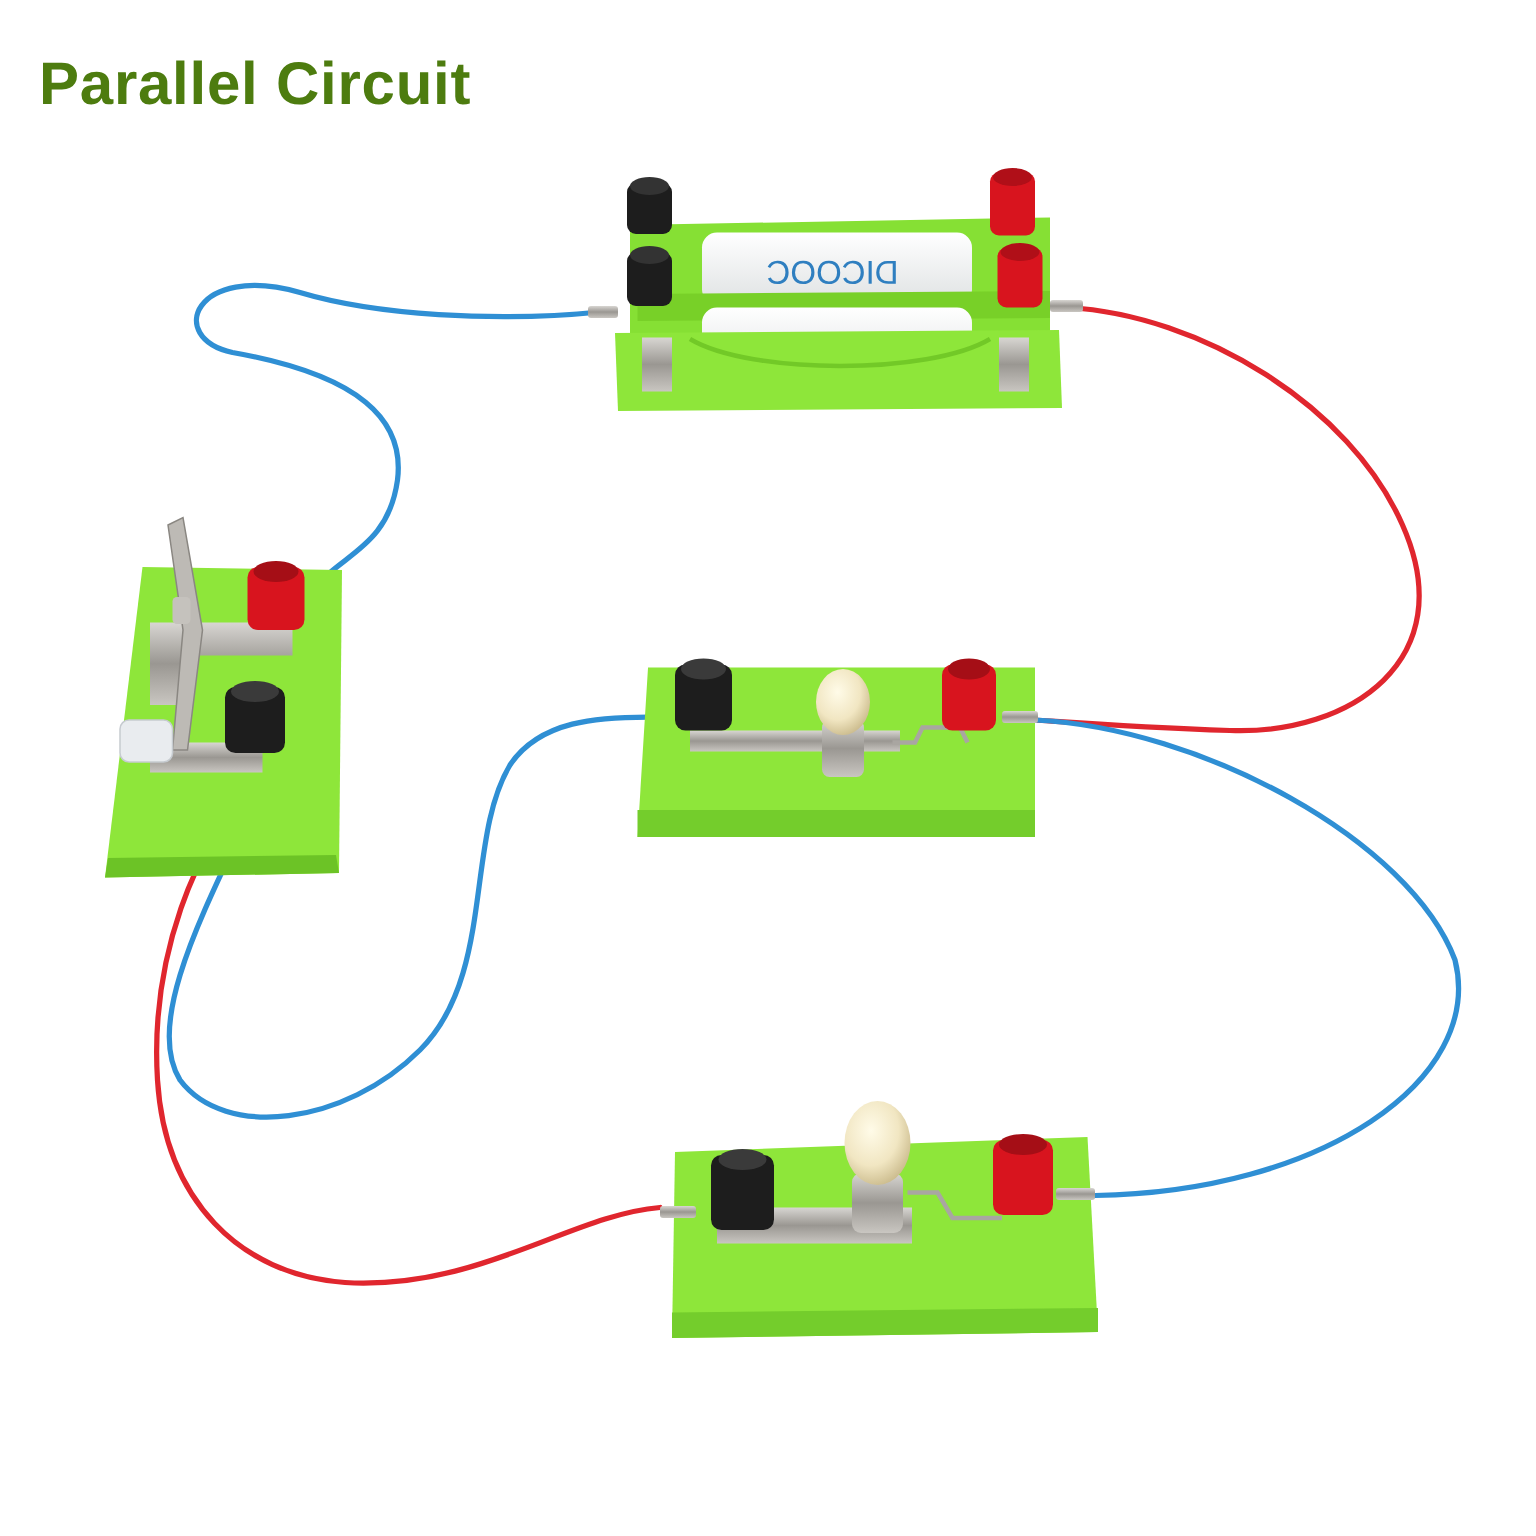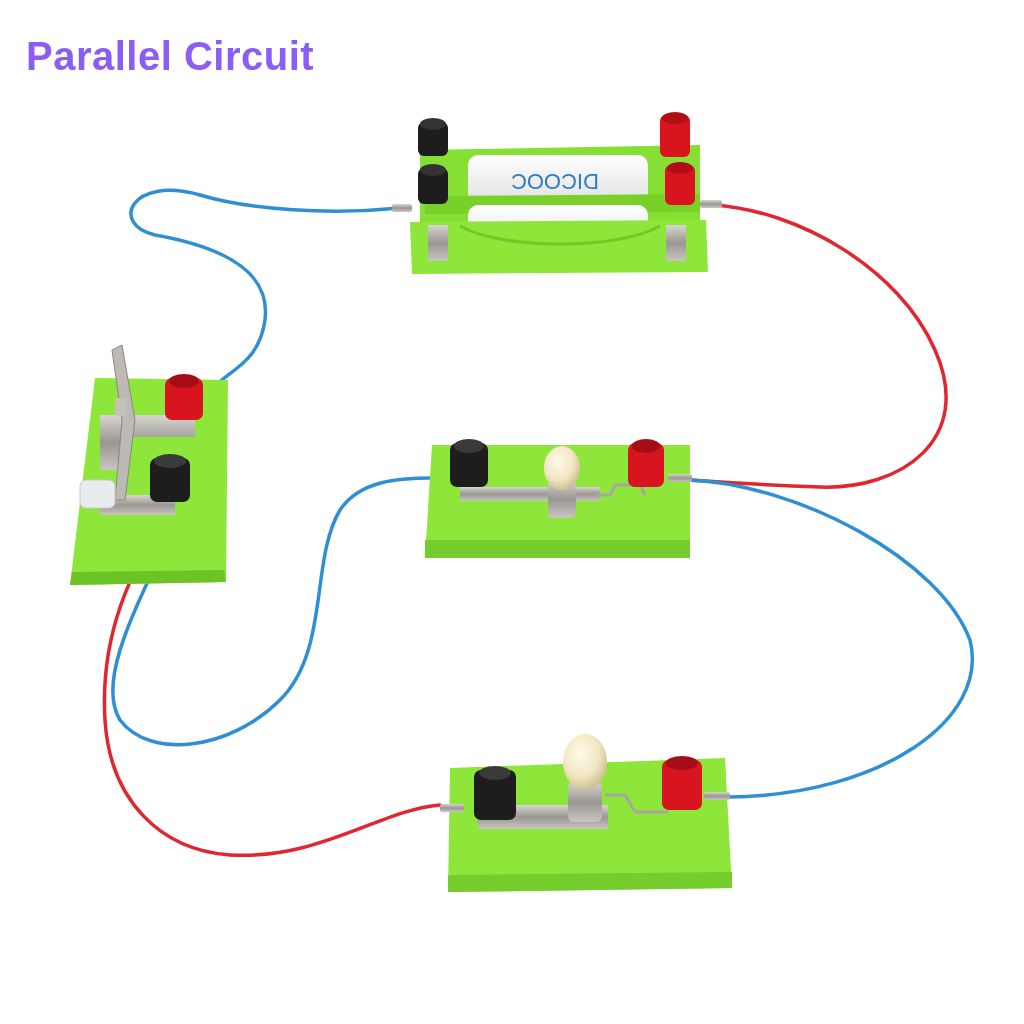--- a/index.html
+++ b/index.html
@@ -1,17 +1,17 @@
 <!DOCTYPE html>
 <html><head>
 <meta charset="utf-8">
 <style>
   html,body{margin:0;padding:0;background:#ffffff;}
   body{width:1024px;height:1024px;position:relative;overflow:hidden;font-family:"Liberation Sans",sans-serif;}
-  .title{position:absolute;left:26px;top:36px;font-family:"Liberation Sans",sans-serif;font-weight:bold;font-size:40px;color:#8b5cf6;letter-spacing:0.5px;line-height:1;text-align:center;}
+  .title{position:absolute;left:26px;top:36px;font-family:"Liberation Sans",sans-serif;font-weight:bold;font-size:40px;color:#4d7c0f;letter-spacing:0.5px;line-height:1;text-align:center;}
   svg{position:absolute;left:0;top:0;}
 </style>
 </head>
 <body>
 
 <div class="title">Parallel Circuit</div>
 
 <svg width="1024" height="1024" viewBox="0 0 1024 1024">
   <defs>
     <linearGradient id="metal" x1="0" y1="0" x2="0" y2="1">

